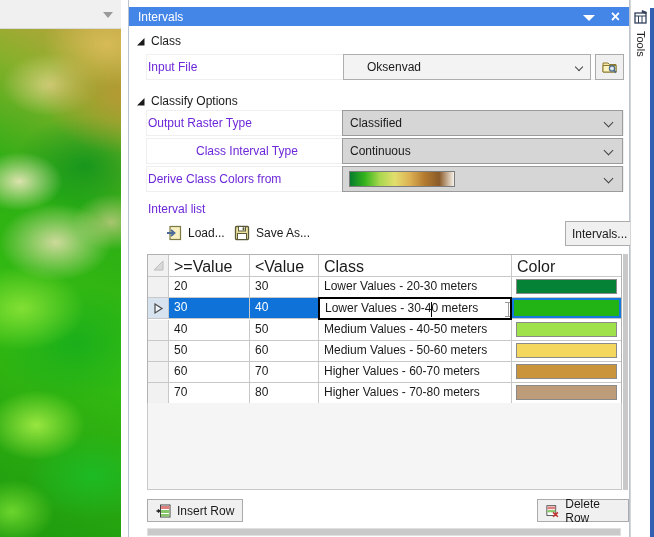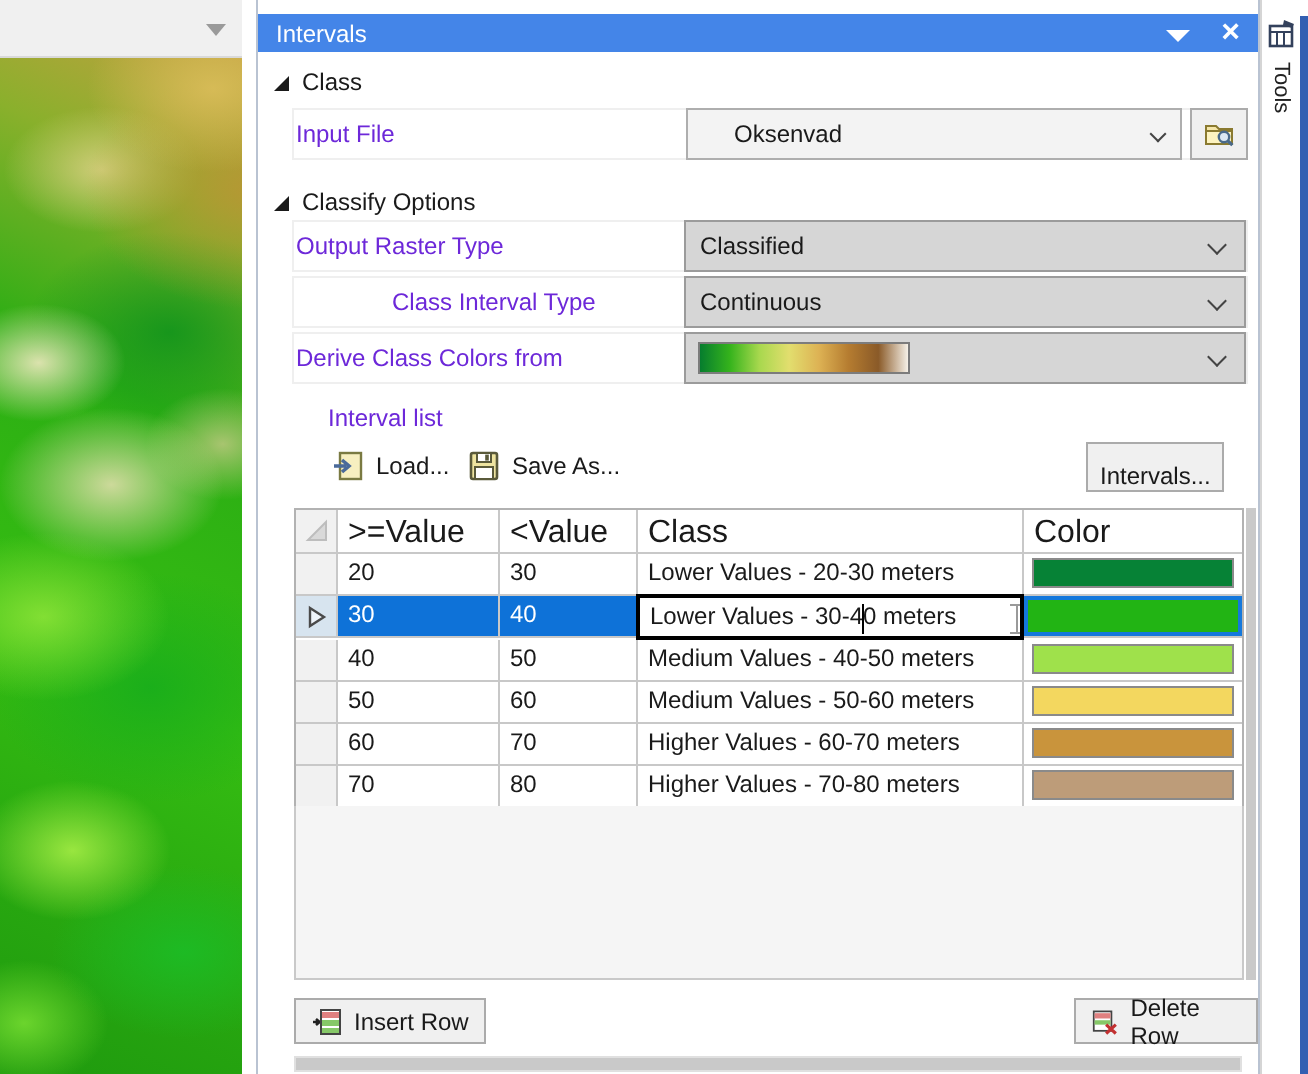--- a/index.html
+++ b/index.html
@@ -141,39 +141,39 @@
       <span class="chev"></span>
     </div>
 
     <div class="field-row-border" style="top:166px;"></div>
     <div class="row-label" style="top:172px;">Derive Class Colors  from</div>
     <div class="dd" style="left:213px; top:166px; width:281px; height:26px; padding-left:0;">
       <span class="ramp" style="background: linear-gradient(to right, rgb(6, 125, 46), rgb(53, 179, 28), rgb(168, 216, 78), rgb(226, 222, 110), rgb(221, 178, 84), rgb(181, 124, 48), rgb(138, 90, 40), rgb(246, 241, 232));"></span>
       <span class="chev"></span>
     </div>
 
-    <div class="row-label" style="top:202px;margin-left:16px;">Interval list</div>
+    <div class="row-label" style="top:202px;">Interval list</div>
 
     <div class="tool-link" style="left:37px; top:225px;">
       <svg class="icon16" viewBox="0 0 16 16">
         <rect x="4" y="1.5" width="10.5" height="13" fill="#f7efc0" stroke="#7a7a42" stroke-width="1.2"></rect>
         <path d="M1 8 L7 8 M5 5 L8.5 8 L5 11" fill="none" stroke="#4a6a9a" stroke-width="1.8"></path>
       </svg>
       <span>Load...</span>
     </div>
     <div class="tool-link" style="left:105px; top:225px;">
       <svg class="icon16" viewBox="0 0 16 16">
         <rect x="1.5" y="1.5" width="13" height="13" rx="1" fill="#eee4a0" stroke="#5a5a3a" stroke-width="1.3"></rect>
         <rect x="4.5" y="1.5" width="7" height="4.5" fill="#fff" stroke="#5a5a3a" stroke-width="1"></rect>
         <rect x="8.6" y="2.3" width="1.8" height="3" fill="#5a5a3a"></rect>
         <rect x="3.5" y="8.5" width="9" height="6" fill="#fff" stroke="#5a5a3a" stroke-width="1"></rect>
       </svg>
       <span>Save As...</span>
     </div>
-    <div class="btn" style="position:absolute; left:414px; top:221px; height:25px; padding:0 6px;align-items:flex-end;">
+    <div class="btn" style="position:absolute; left:436px; top:221px; height:25px; padding:0 6px;">
       <span>Intervals...</span>
     </div>
 
     <div class="grid">
       <div class="grid-row">
         <div class="cell hcell selcell">
           <svg width="13" height="13">
               <polygon points="2,11 11,11 11,2" fill="#d9d9d9" stroke="#bdbdbd" stroke-width="1"></polygon>
             </svg>
         </div>

